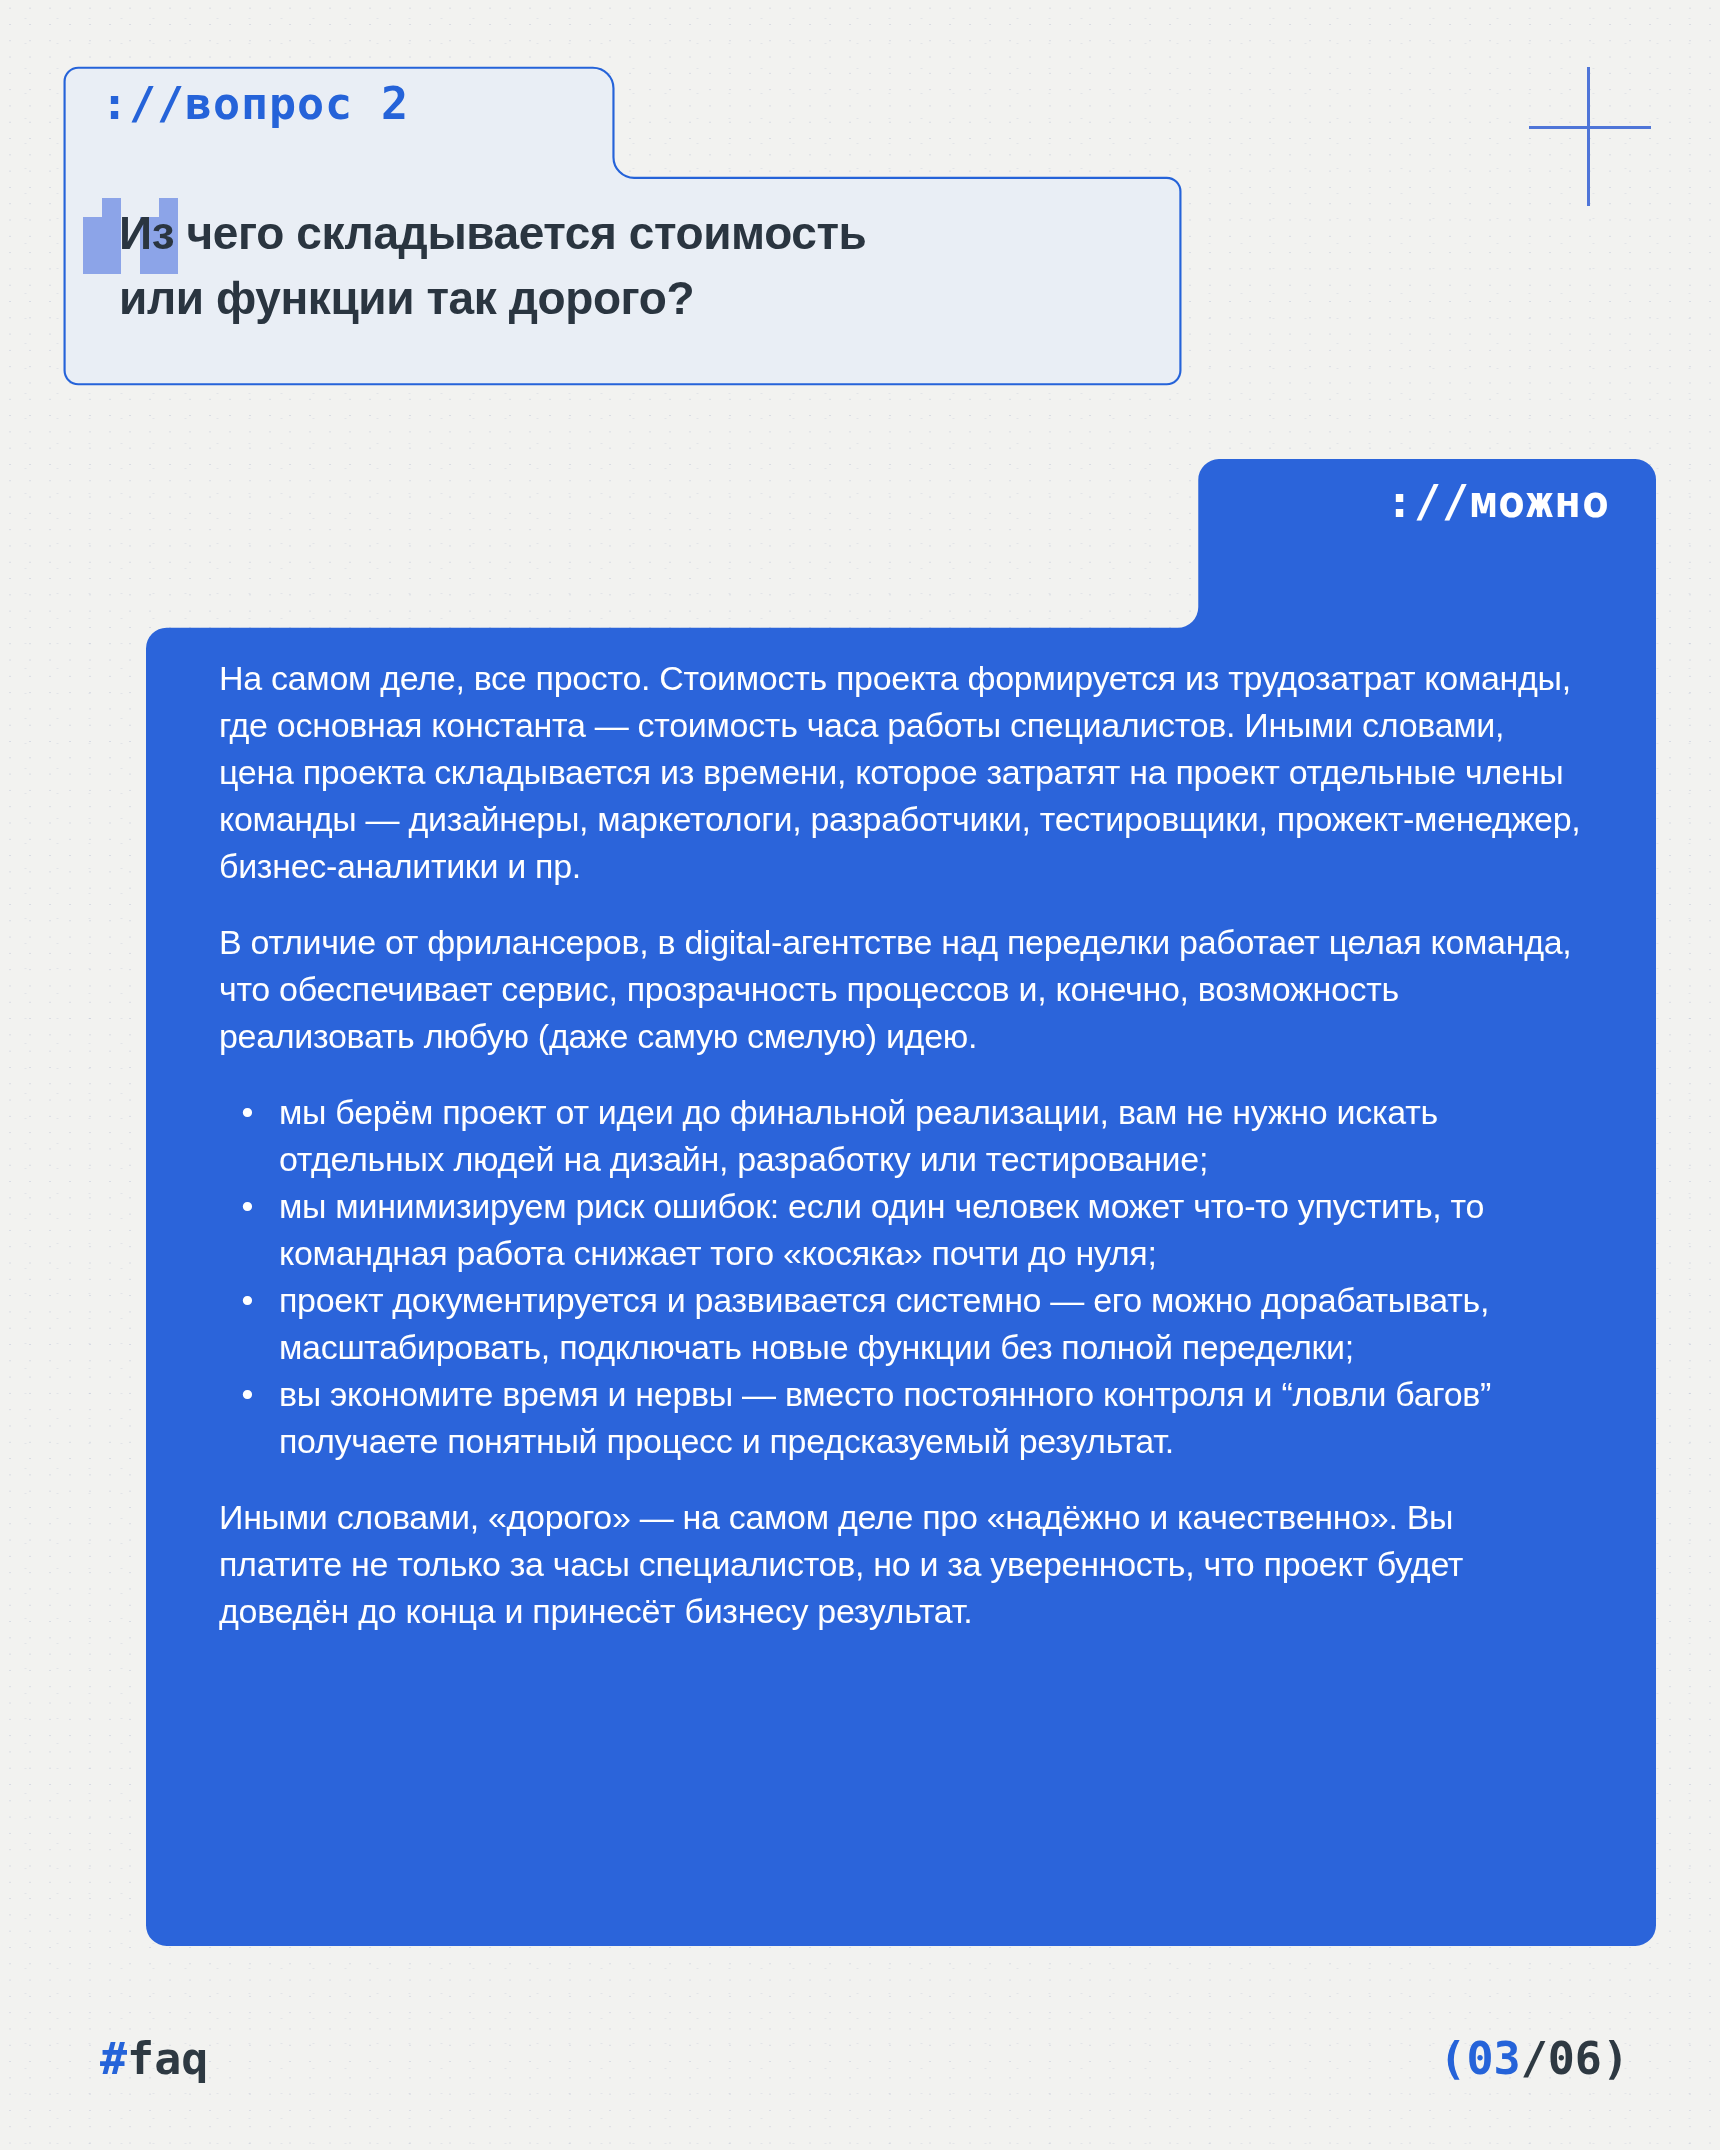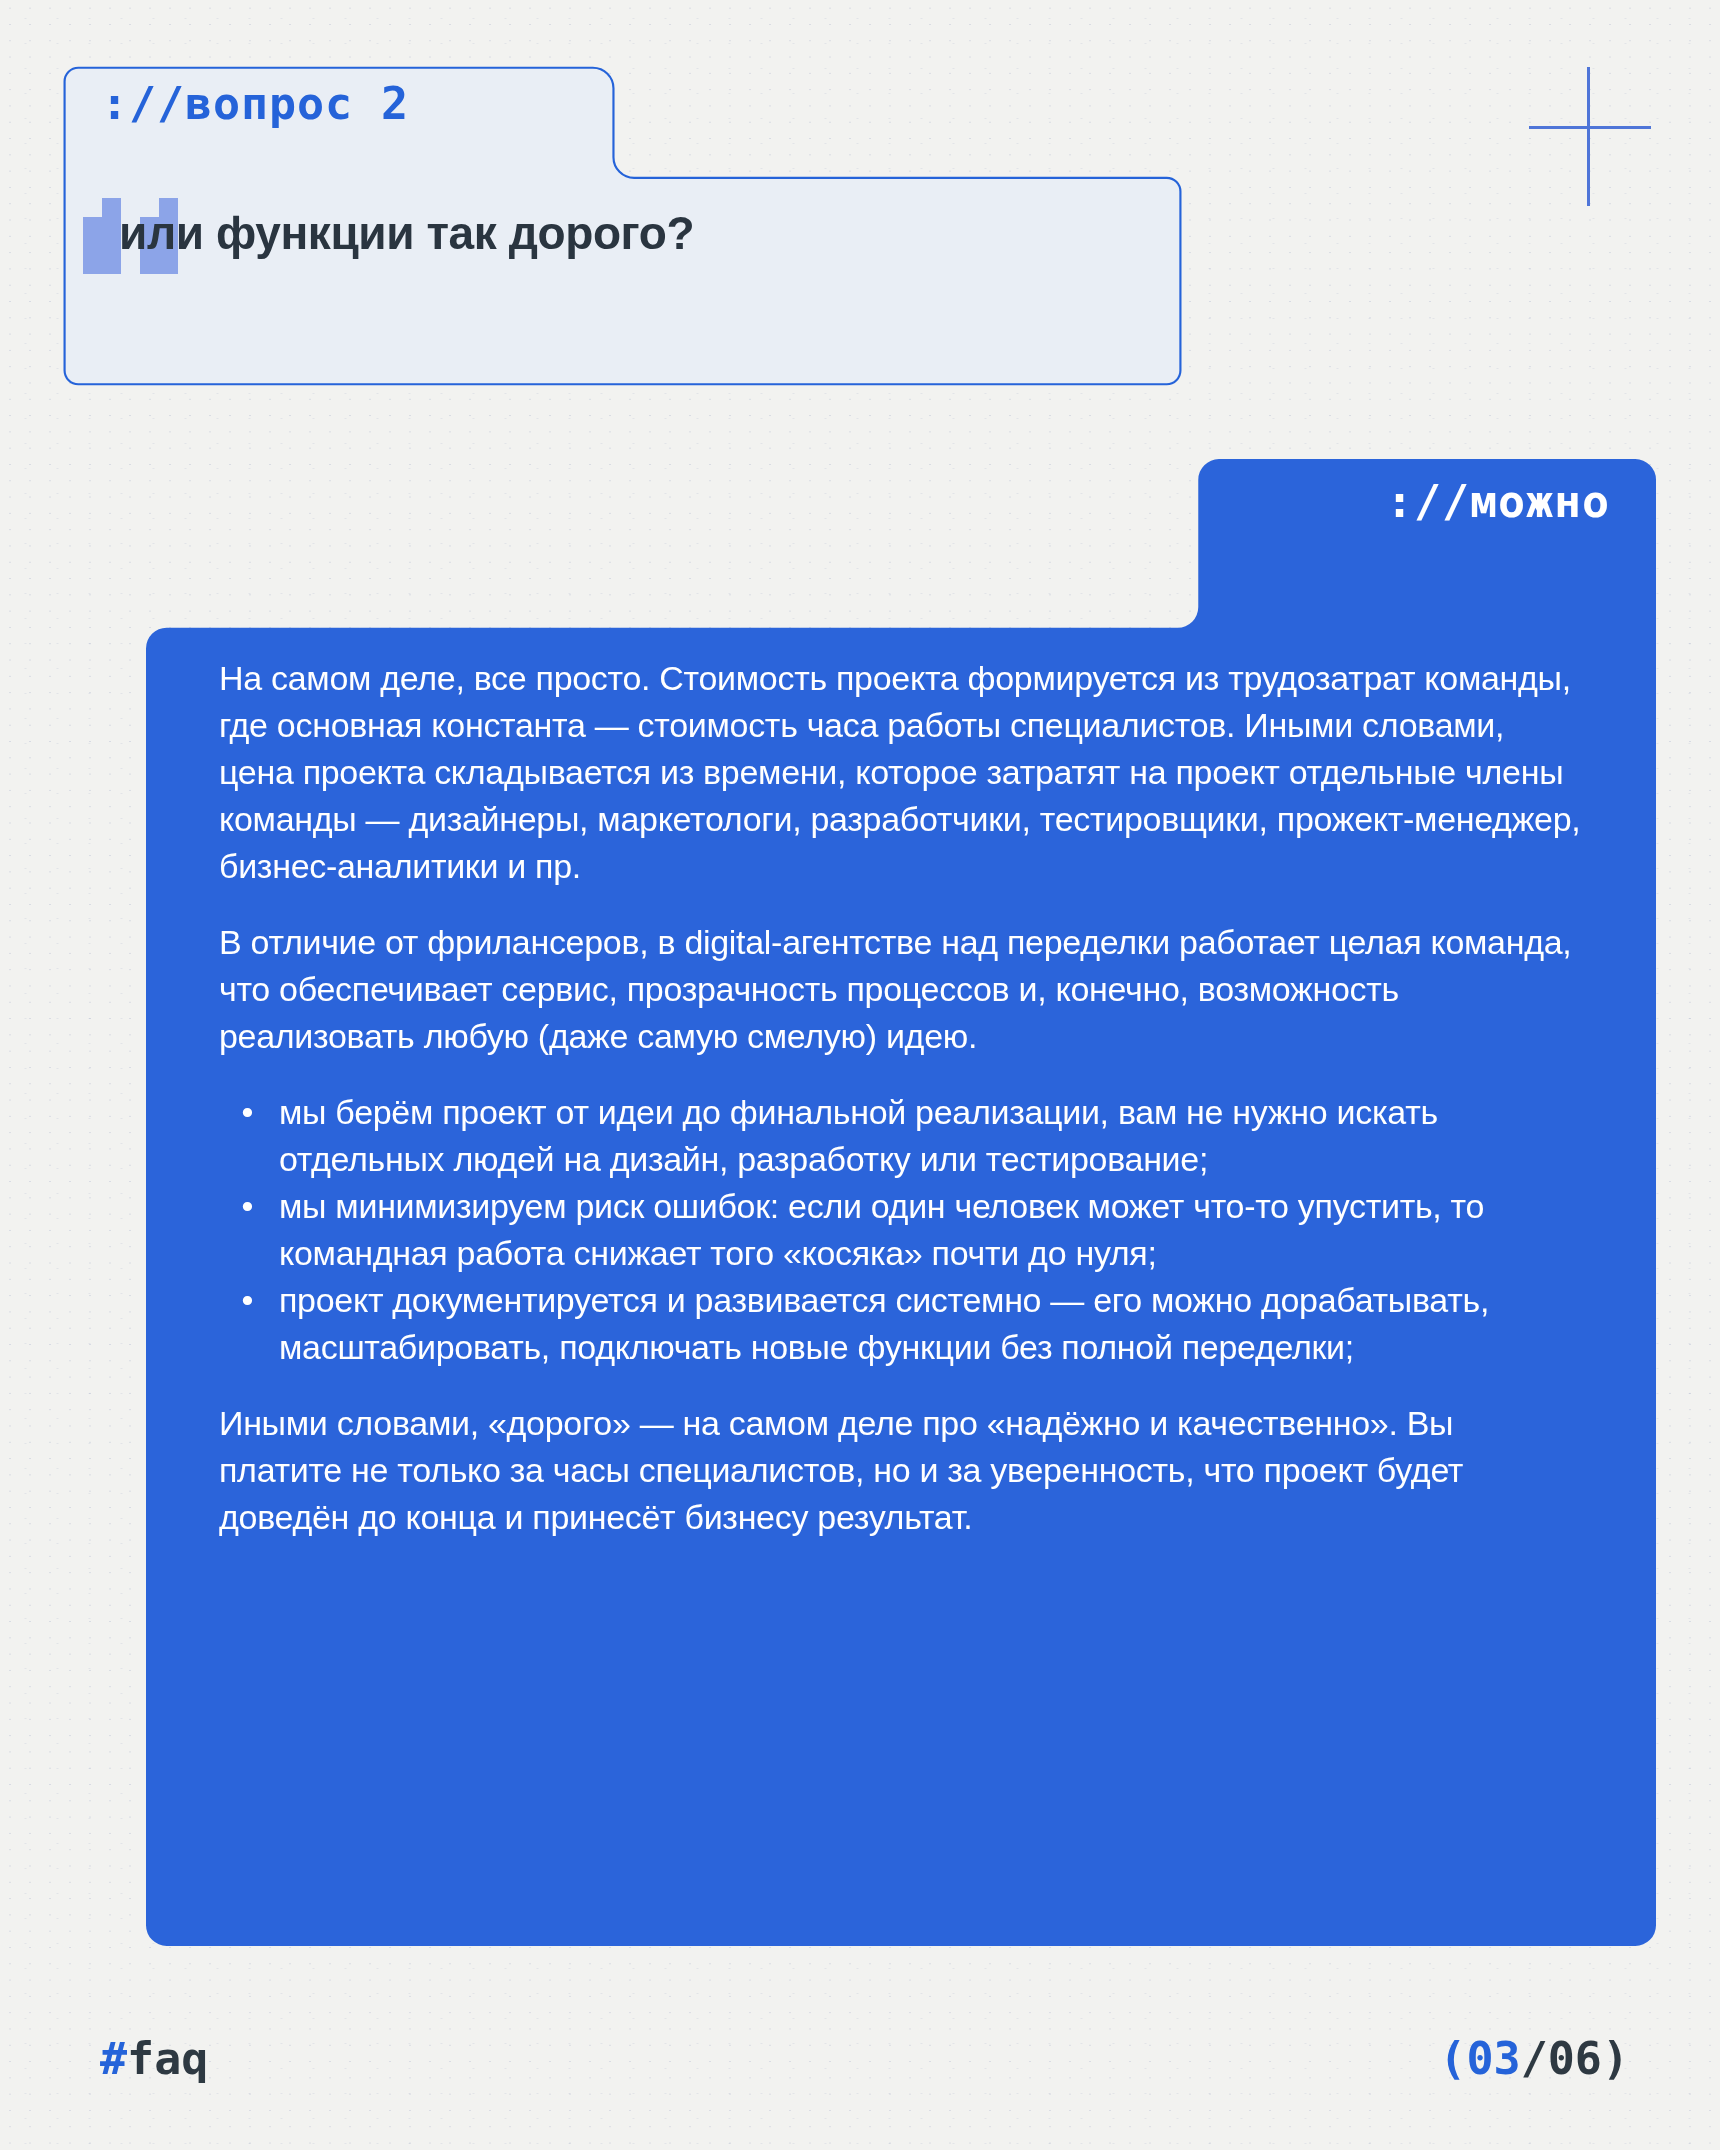--- a/index.html
+++ b/index.html
@@ -82,36 +82,38 @@
 <div class="abs pixel q-tab-label">://вопрос 2</div>
 
 <div class="abs quote-icon">
   <i class="a1"></i>
     <i class="a2"></i>
     <i class="b1"></i>
     <i class="b2"></i>
 </div>
 
 <div class="abs q-text">
+  <div>Из чего складывается стоимость</div>
   <div>или функции так дорого?</div>
 </div>
 
 <svg class="abs a-svg" width="1510" height="1487" viewBox="0 0 1755 1728" xmlns="http://www.w3.org/2000/svg">
   <path d="M 1247,0 H 1731 A24,24 0 0 1 1755,24 V 1704 A24,24 0 0 1 1731,1728 H 24 A24,24 0 0 1 0,1704 V 220 A24,24 0 0 1 24,196 H 1199 A24,24 0 0 0 1223,172 V 24 A24,24 0 0 1 1247,0 Z" fill="#2b64da"></path>
 </svg>
 
 <div class="abs pixel a-tab-label">://можно</div>
 
 <div class="abs a-body">
   <p>На самом деле, все просто. Стоимость проекта формируется из трудозатрат команды, где основная константа — стоимость часа работы специалистов. Иными словами, цена проекта складывается из времени, которое затратят на проект отдельные члены команды — дизайнеры, маркетологи, разработчики, тестировщики, прожект-менеджер, бизнес-аналитики и пр.</p>
   <p>В отличие от фрилансеров, в digital-агентстве над переделки работает целая команда, что обеспечивает сервис, прозрачность процессов и, конечно, возможность реализовать любую (даже самую смелую) идею.</p>
   <ul>
     <li>мы берём проект от идеи до финальной реализации, вам не нужно искать отдельных людей на дизайн, разработку или тестирование;</li>
     <li>мы минимизируем риск ошибок: если один человек может что-то упустить, то командная работа снижает того «косяка» почти до нуля;</li>
     <li>проект документируется и развивается системно — его можно дорабатывать, масштабировать, подключать новые функции без полной переделки;</li>
+    <li>вы экономите время и нервы — вместо постоянного контроля и “ловли багов” получаете понятный процесс и предсказуемый результат.</li>
   </ul>
   <p>Иными словами, «дорого» — на самом деле про «надёжно и качественно». Вы платите не только за часы специалистов, но и за уверенность, что проект будет доведён до конца и принесёт бизнесу результат.</p>
 </div>
 
 <div class="abs pixel footer-tag">
   <span class="hash">#</span><span class="tag">faq</span>
 </div>
 <div class="abs pixel footer-pager">
   <span class="pg-blue">(03</span><span class="pg-dark">/06)</span>
 </div>

